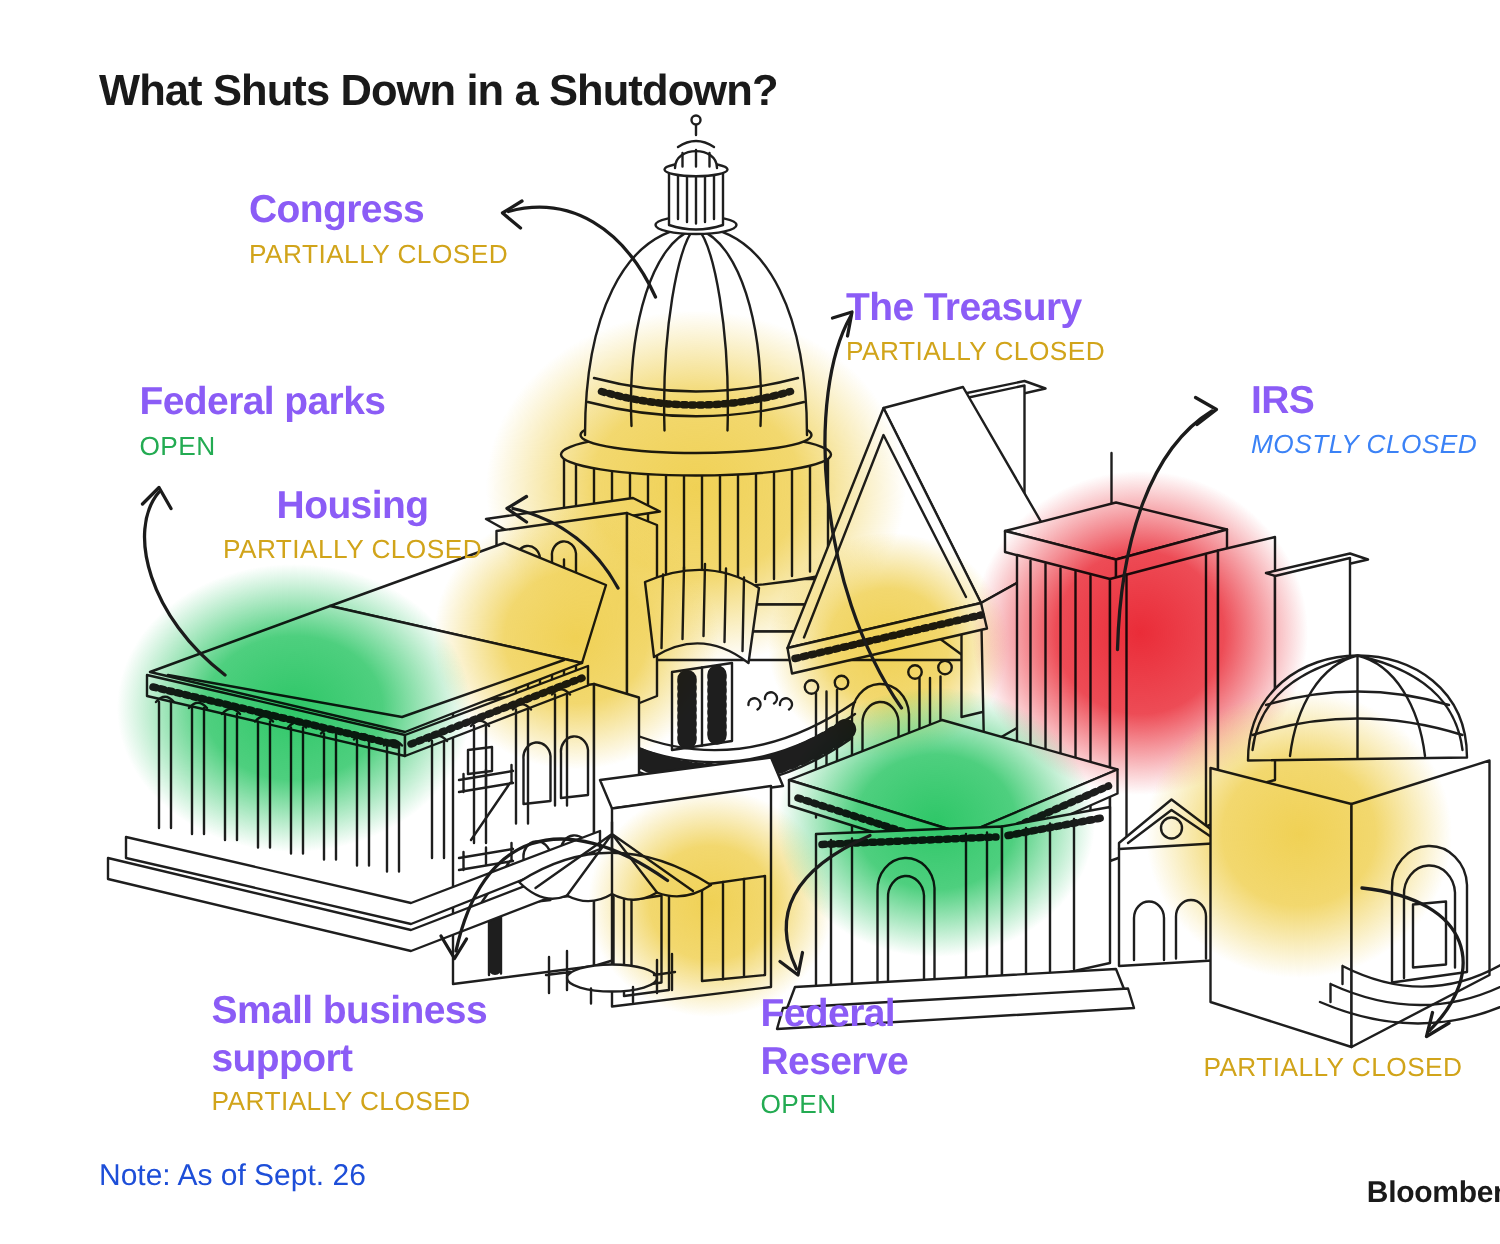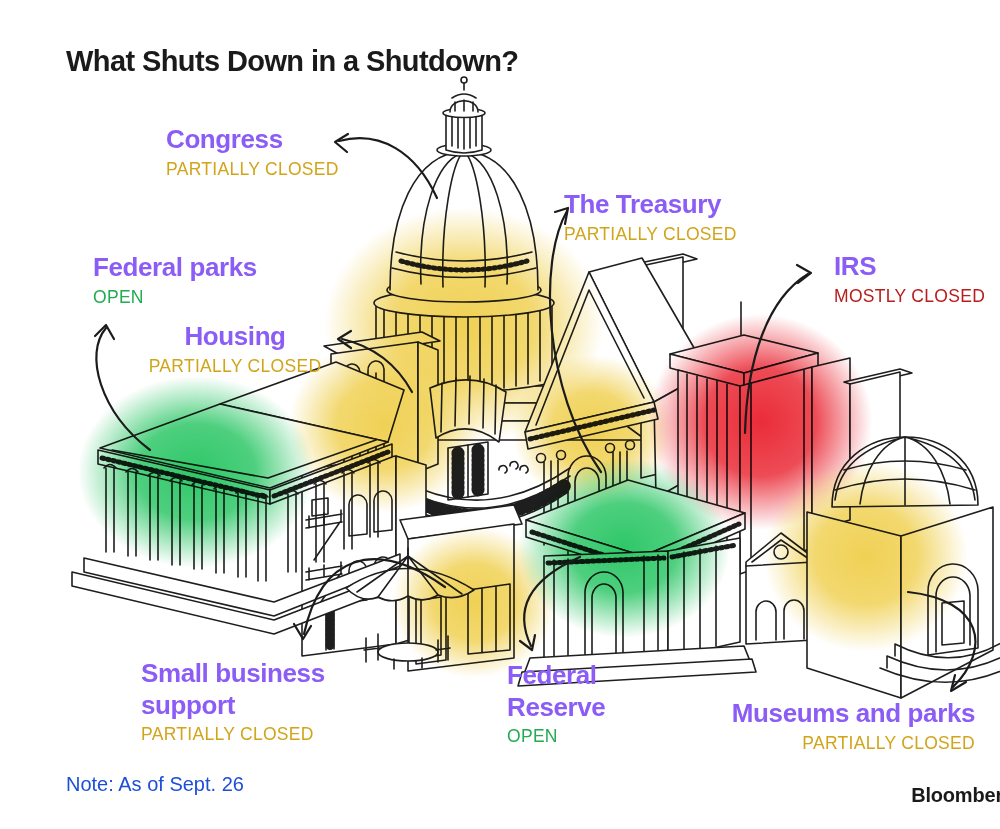--- a/index.html
+++ b/index.html
@@ -272,33 +272,32 @@
     <div class="status" style="color: rgb(209, 164, 26);">PARTIALLY CLOSED</div>
   </div>
 
   <div class="anno" style="left:520px;top:189px">
     <div class="head">The Treasury</div>
     <div class="status" style="color: rgb(209, 164, 26);">PARTIALLY CLOSED</div>
   </div>
 
   <div class="anno" style="left:790px;top:251px">
     <div class="head">IRS</div>
-    <div class="status" style="color: #b91c1c;">MOSTLY CLOSED</div>
+    <div class="status" style="color: #3b82f6; font-style: italic;">MOSTLY CLOSED</div>
   </div>
 
   <div class="anno" style="left:97px;top:658px;width:220px">
     <div class="head">Small business support</div>
     <div class="status" style="color: rgb(209, 164, 26);">PARTIALLY CLOSED</div>
   </div>
 
   <div class="anno" style="left:463px;top:660px;width:130px">
     <div class="head">Federal Reserve</div>
     <div class="status" style="color: rgb(35, 171, 82);">OPEN</div>
   </div>
 
   <div class="anno right" style="left:635px;top:698px;width:296px">
-    <div class="head">Museums and parks</div>
     <div class="status" style="color: rgb(209, 164, 26);">PARTIALLY CLOSED</div>
   </div>
 
   <div class="note">Note: As of Sept. 26</div>
   <div class="brand">Bloomberg</div>
 </div>
 
 </body></html>

